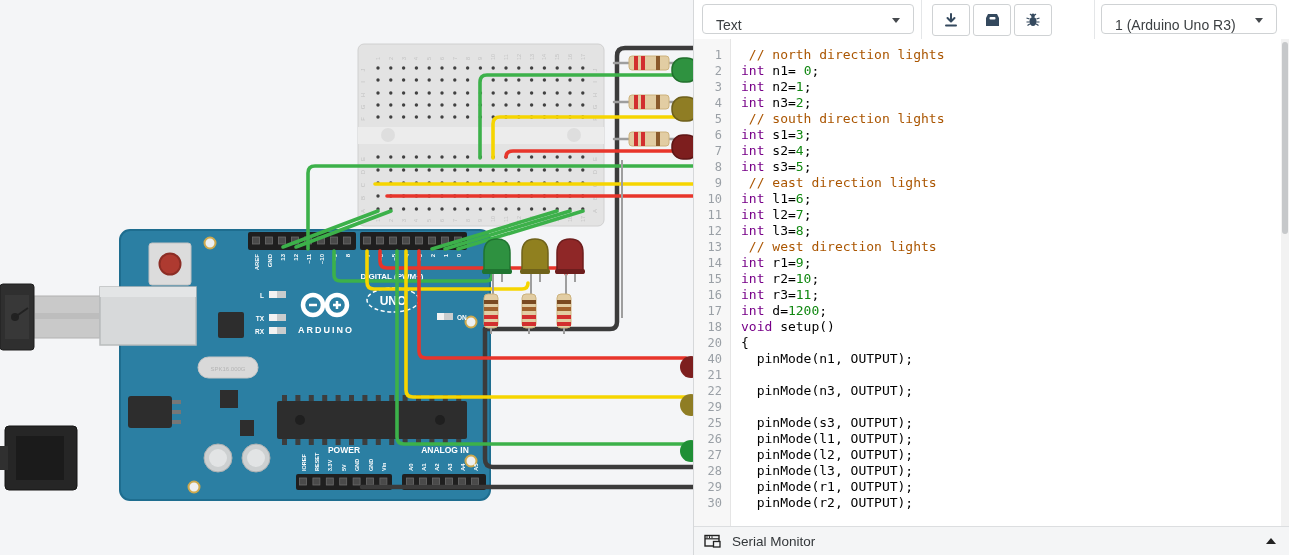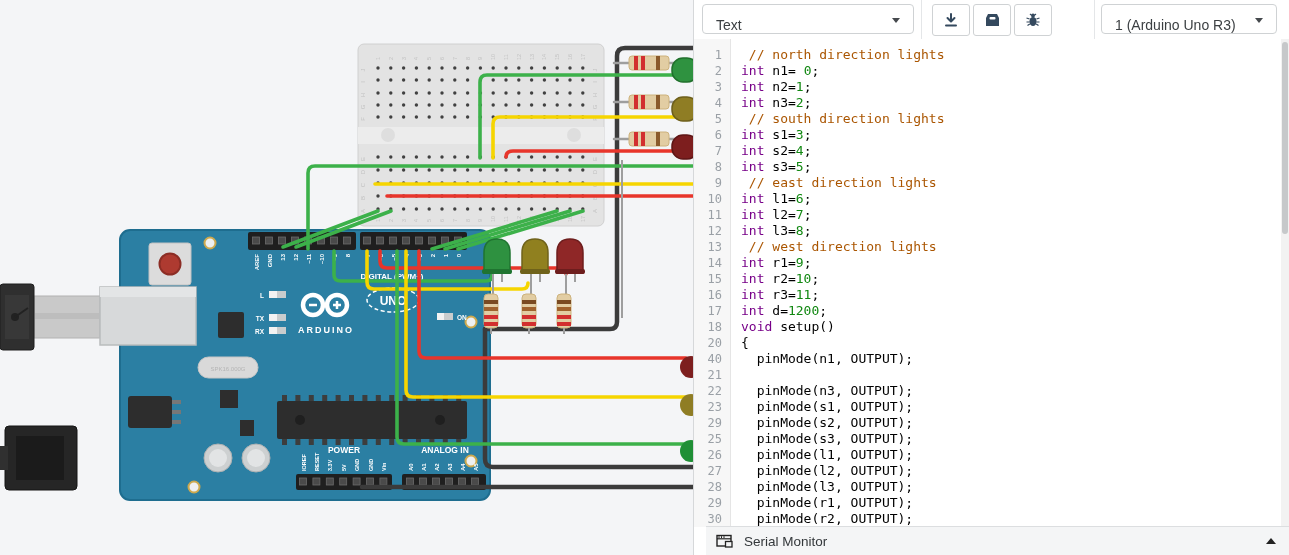--- a/index.html
+++ b/index.html
@@ -21,21 +21,21 @@
   #code-lines{position:absolute;left:0;top:8px;right:8px;}
   .cl{display:flex;height:16px;line-height:16px;font-family:"DejaVu Sans Mono","Liberation Mono",monospace;font-size:13px;white-space:pre;}
   .ln{width:28px;padding-right:9px;text-align:right;color:#9aa0a6;font-size:12px;flex:none;}
   .src{color:#000;}
   .tok-c{color:#aa5500;}
   .tok-k{color:#770088;}
   .tok-n{color:#118811;}
   #scrollbar{position:absolute;right:0;top:39px;bottom:28px;width:8px;background:#f2f2f2;}
   #scroll-thumb{position:absolute;right:1px;top:3px;width:6px;height:192px;background:#c6c8ca;border-radius:3px;}
   
-  #serial-bar{position:absolute;left:12px;right:0;bottom:0;height:28px;background:#f4f5f6;border-top:1px solid #dcdee0;display:flex;align-items:center;cursor:pointer;}
+  #serial-bar{position:absolute;left:0;right:0;bottom:0;height:28px;background:#f4f5f6;border-top:1px solid #dcdee0;display:flex;align-items:center;cursor:pointer;}
   #serial-bar .s-label{font-size:13.5px;color:#33373a;margin-left:10px;}
   #serial-icon{margin-left:10px;display:flex;}
   .caret-up{width:0;height:0;border-left:5px solid transparent;border-right:5px solid transparent;border-bottom:6px solid #222;position:absolute;right:13px;top:11px;}
 </style>
 </head>
 <body>
 
 <div id="stage">
 
   <div id="circuit-wrap">
@@ -640,22 +640,21 @@
           <div class="cl"><span class="ln">13</span><span class="src" style="padding-left:10px"><span class="tok-c"> // west direction lights</span></span></div>
           <div class="cl"><span class="ln">14</span><span class="src" style="padding-left:10px"><span class="tok-k">int</span> r1=<span class="tok-n">9</span>;</span></div>
           <div class="cl"><span class="ln">15</span><span class="src" style="padding-left:10px"><span class="tok-k">int</span> r2=<span class="tok-n">10</span>;</span></div>
           <div class="cl"><span class="ln">16</span><span class="src" style="padding-left:10px"><span class="tok-k">int</span> r3=<span class="tok-n">11</span>;</span></div>
           <div class="cl"><span class="ln">17</span><span class="src" style="padding-left:10px"><span class="tok-k">int</span> d=<span class="tok-n">1200</span>;</span></div>
           <div class="cl"><span class="ln">18</span><span class="src" style="padding-left:10px"><span class="tok-k">void</span> setup()</span></div>
           <div class="cl"><span class="ln">20</span><span class="src" style="padding-left:10px">{</span></div>
           <div class="cl"><span class="ln">40</span><span class="src" style="padding-left:10px">  pinMode(n1, OUTPUT);</span></div>
           <div class="cl"><span class="ln">21</span></div>
           <div class="cl"><span class="ln">22</span><span class="src" style="padding-left:10px">  pinMode(n3, OUTPUT);</span></div>
-          <div class="cl"><span class="ln">23</span><span class="src" style="padding-left:10px">  pinMode(s1, OUTPUT);</span></div>
-          <div class="cl"><span class="ln">29</span><span class="src" style="padding-left:10px">  pinMode(s2, OUTPUT);</span></div>
+          <div class="cl"><span class="ln">29</span></div>
           <div class="cl"><span class="ln">25</span><span class="src" style="padding-left:10px">  pinMode(s3, OUTPUT);</span></div>
           <div class="cl"><span class="ln">26</span><span class="src" style="padding-left:10px">  pinMode(l1, OUTPUT);</span></div>
           <div class="cl"><span class="ln">27</span><span class="src" style="padding-left:10px">  pinMode(l2, OUTPUT);</span></div>
           <div class="cl"><span class="ln">28</span><span class="src" style="padding-left:10px">  pinMode(l3, OUTPUT);</span></div>
           <div class="cl"><span class="ln">29</span><span class="src" style="padding-left:10px">  pinMode(r1, OUTPUT);</span></div>
           <div class="cl"><span class="ln">30</span><span class="src" style="padding-left:10px">  pinMode(r2, OUTPUT);</span></div>
         </div>
     </div>
     <div id="scrollbar">
       <div id="scroll-thumb"></div>

